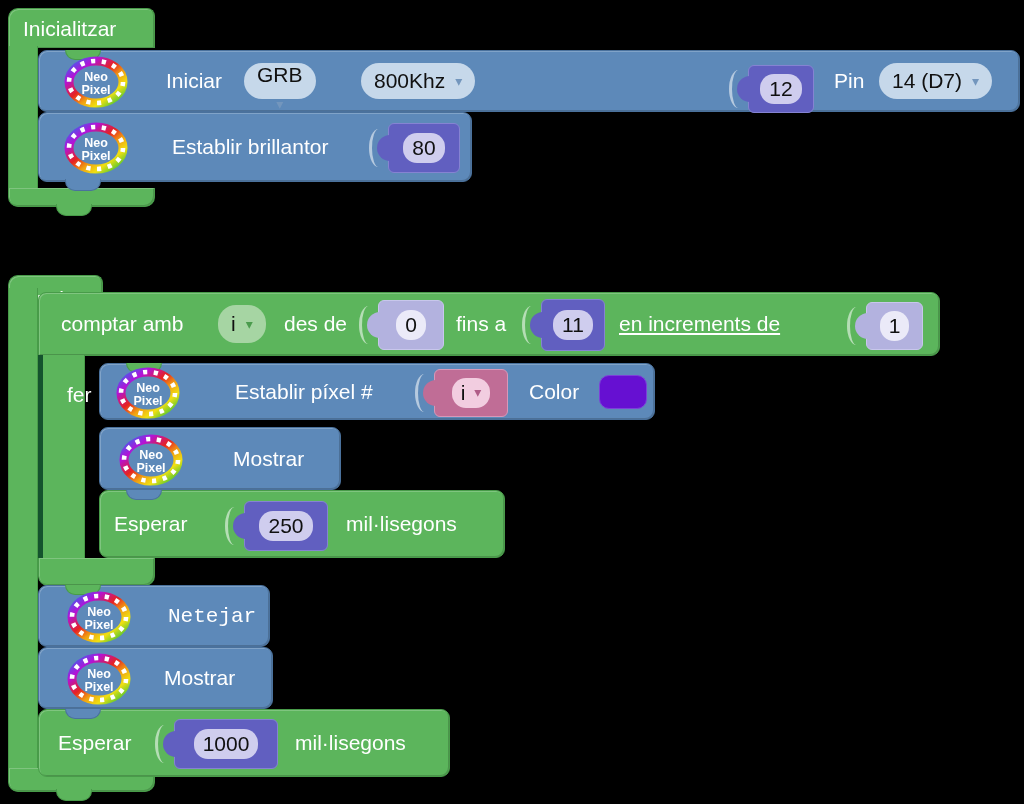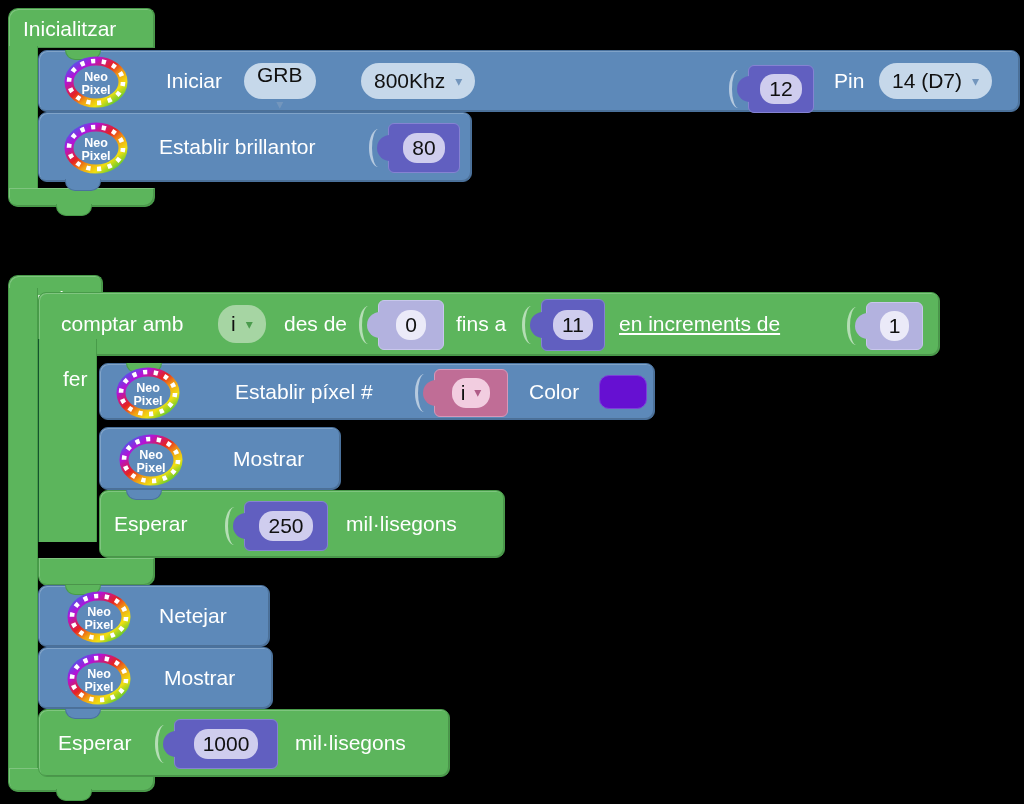--- a/index.html
+++ b/index.html
@@ -126,21 +126,21 @@
       <stop offset="0.62" stop-color="#f0a012"></stop>
       <stop offset="0.78" stop-color="#f0e012"></stop>
       <stop offset="1" stop-color="#1fbf3a"></stop>
     </linearGradient>
   </defs>
   <ellipse cx="32" cy="26" rx="27" ry="21" fill="none" stroke="url(#npring)" stroke-width="9"></ellipse>
   <ellipse cx="32" cy="26" rx="27" ry="21" fill="none" stroke="#ffffff" stroke-width="4.6" stroke-dasharray="4.2 6.6"></ellipse>
   <text x="32" y="24.5" text-anchor="middle" font-family="Liberation Sans, sans-serif" font-size="12.5" font-weight="bold" fill="#ffffff">Neo</text>
   <text x="32" y="37.5" text-anchor="middle" font-family="Liberation Sans, sans-serif" font-size="12.5" font-weight="bold" fill="#ffffff">Pixel</text>
 </svg></span>
-    <span class="label" style="left:120px;">Establir brillantor</span>
+    <span class="label" style="left:133px;">Establir brillantor</span>
     <div class="val purple" style="left:349px;top:10px;width:72px;height:50px;">
       <span class="field">80</span>
     </div>
   </div>
 
   <div class="blk green hdr" style="left:8px;top:243px;width:95px;height:46px;margin-top:32px;">
     <span class="hdr-label">Bucle</span>
   </div>
   <div class="blk green spine" style="left:8px;top:288px;width:30px;height:482px;"></div>
   <div class="blk green ftr tab-green" style="left:8px;top:768px;width:147px;height:24px;"></div>
@@ -158,21 +158,21 @@
     <span class="label" style="left:417px;">fins a</span>
     <div class="val purple" style="left:502px;top:6px;width:64px;height:52px;">
       <span class="field">11</span>
     </div>
     <span class="label" style="left:580px;text-decoration:underline;">en increments de</span>
     <div class="val shadow" style="left:827px;top:9px;width:57px;height:48px;">
       <span class="field">1</span>
     </div>
   </div>
 
-  <div class="blk green spine" style="left:38px;top:339px;width:59px;height:203px;border-left:1px solid #14532d;">
+  <div class="blk green spine" style="left:38px;top:355px;width:47px;height:203px;border-left:5px solid #14532d;">
     <span class="label" style="left:24px;top:28px;transform:none;">fer</span>
   </div>
 
   <div class="blk green ftr" style="left:38px;top:558px;width:117px;height:28px;"></div>
 
   <div class="blk blue notch-green" style="left:99px;top:363px;width:556px;height:57px;">
     <span class="npicon" style="left:16px;top:3px;">
 <svg width="64" height="52" viewBox="0 0 64 52" xmlns="http://www.w3.org/2000/svg">
   <defs>
     <linearGradient id="npring" x1="0" y1="0" x2="1" y2="1">
@@ -240,21 +240,21 @@
       <stop offset="0.62" stop-color="#f0a012"></stop>
       <stop offset="0.78" stop-color="#f0e012"></stop>
       <stop offset="1" stop-color="#1fbf3a"></stop>
     </linearGradient>
   </defs>
   <ellipse cx="32" cy="26" rx="27" ry="21" fill="none" stroke="url(#npring)" stroke-width="9"></ellipse>
   <ellipse cx="32" cy="26" rx="27" ry="21" fill="none" stroke="#ffffff" stroke-width="4.6" stroke-dasharray="4.2 6.6"></ellipse>
   <text x="32" y="24.5" text-anchor="middle" font-family="Liberation Sans, sans-serif" font-size="12.5" font-weight="bold" fill="#ffffff">Neo</text>
   <text x="32" y="37.5" text-anchor="middle" font-family="Liberation Sans, sans-serif" font-size="12.5" font-weight="bold" fill="#ffffff">Pixel</text>
 </svg></span>
-    <span class="label" style="left:120px;">Netejar</span>
+    <span class="label" style="left:129px;font-family:Liberation Mono, monospace;">Netejar</span>
   </div>
 
   <div class="blk blue" style="left:38px;top:647px;width:235px;height:62px;">
     <span class="npicon" style="left:28px;top:5px;">
 <svg width="64" height="52" viewBox="0 0 64 52" xmlns="http://www.w3.org/2000/svg">
   <defs>
     <linearGradient id="npring" x1="0" y1="0" x2="1" y2="1">
       <stop offset="0" stop-color="#2f6df0"></stop>
       <stop offset="0.22" stop-color="#b312d8"></stop>
       <stop offset="0.45" stop-color="#e62222"></stop>

